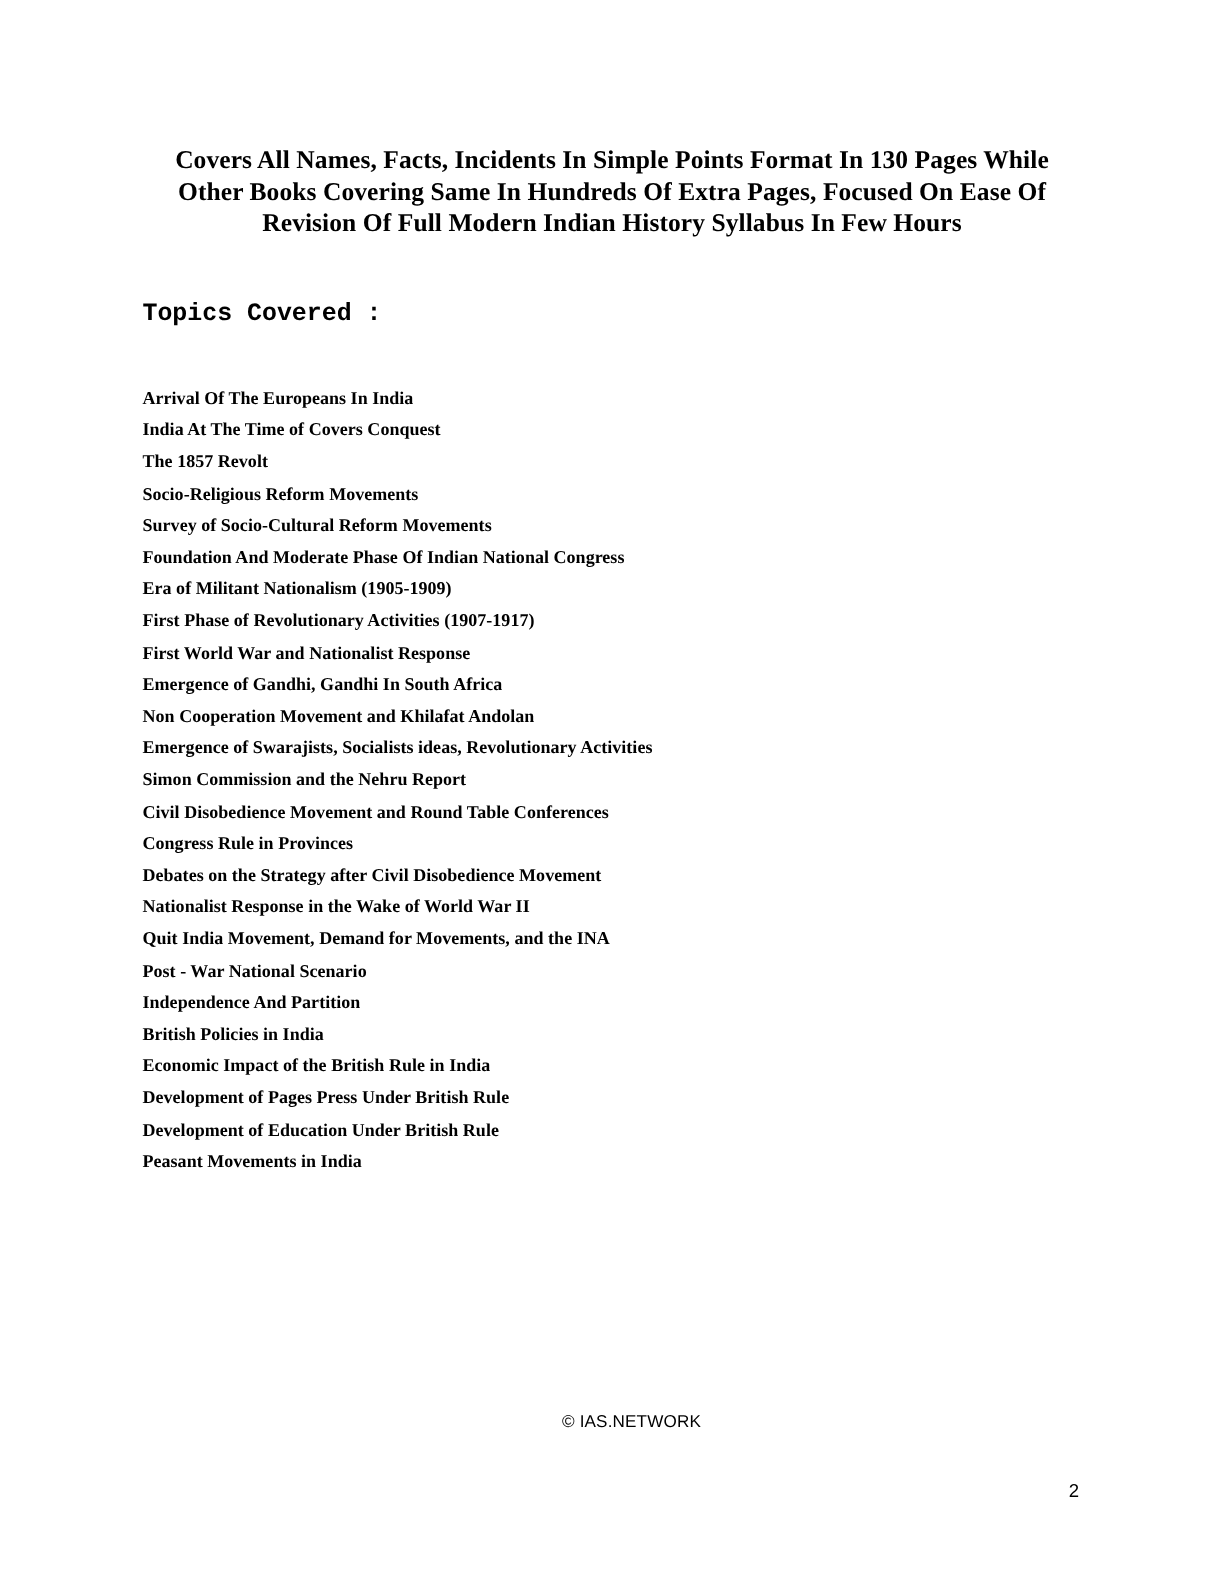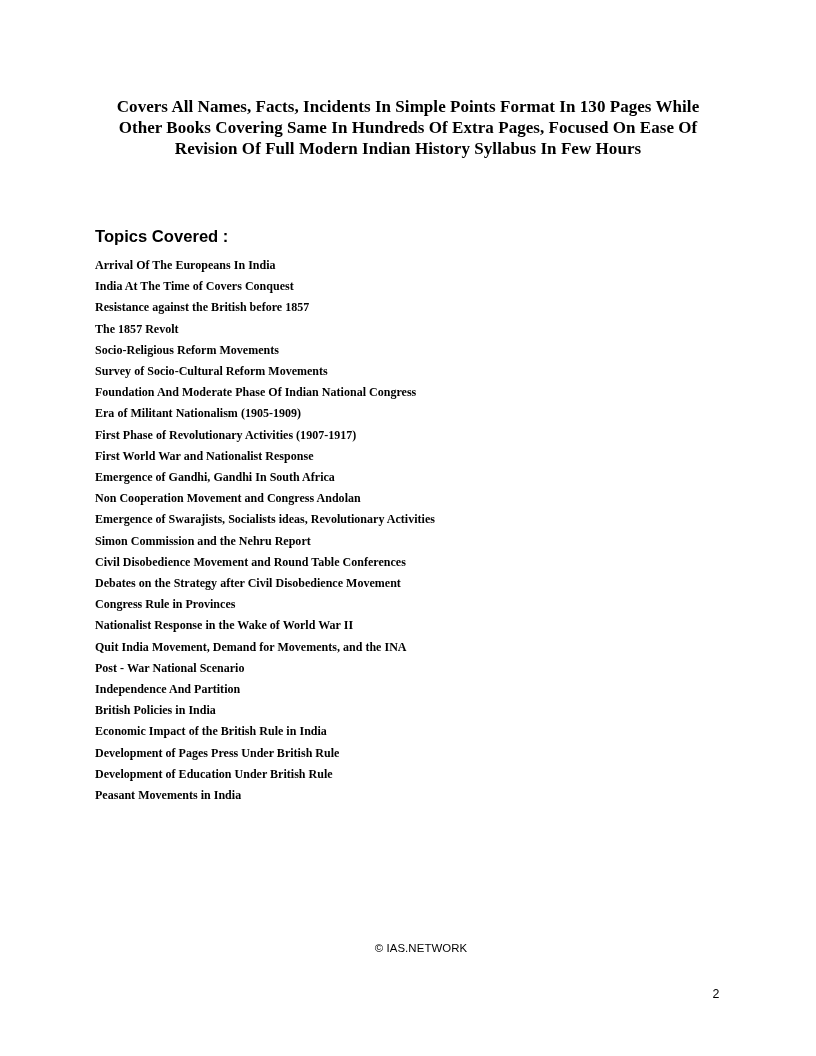--- a/index.html
+++ b/index.html
@@ -36,26 +36,25 @@
     line-height: 21.2px;
     letter-spacing: 0.05px;
     white-space: nowrap;
   }
 
   
   .section-heading {
     position: absolute;
     left: 95px;
     top: 198px;
-    font-family: Liberation Sans, sans-serif;
+    font-family: Liberation Mono, monospace;
     font-weight: bold;
     font-size: 16.6px;
     line-height: 21.2px;
     white-space: nowrap;
-    margin-top: 28px;
   }
 
   
   .topic-list {
     position: absolute;
     left: 95px;
     top: 255px;
     width: 640px;
     margin: 0;
     padding: 0;
@@ -105,35 +104,34 @@
     <div class="title-line">Covers All Names, Facts, Incidents In Simple Points Format In 130 Pages While</div>
     <div class="title-line">Other Books Covering Same In Hundreds Of Extra Pages, Focused On Ease Of</div>
     <div class="title-line">Revision Of Full Modern Indian History Syllabus In Few Hours</div>
   </div>
 
   <div class="section-heading">Topics Covered :</div>
 
   <ul class="topic-list">
     <li class="topic-item">Arrival Of The Europeans In India</li>
     <li class="topic-item">India At The Time of Covers Conquest</li>
-    <li class="topic-item">Resistance against the British before 1857</li>
     <li class="topic-item">The 1857 Revolt</li>
     <li class="topic-item">Socio-Religious Reform Movements</li>
     <li class="topic-item">Survey of Socio-Cultural Reform Movements</li>
     <li class="topic-item">Foundation And Moderate Phase Of Indian National Congress</li>
     <li class="topic-item">Era of Militant Nationalism (1905-1909)</li>
     <li class="topic-item">First Phase of Revolutionary Activities (1907-1917)</li>
     <li class="topic-item">First World War and Nationalist Response</li>
     <li class="topic-item">Emergence of Gandhi, Gandhi In South Africa</li>
-    <li class="topic-item">Non Cooperation Movement and Congress Andolan</li>
+    <li class="topic-item">Non Cooperation Movement and Khilafat Andolan</li>
     <li class="topic-item">Emergence of Swarajists, Socialists ideas, Revolutionary Activities</li>
     <li class="topic-item">Simon Commission and the Nehru Report</li>
     <li class="topic-item">Civil Disobedience Movement and Round Table Conferences</li>
+    <li class="topic-item">Congress Rule in Provinces</li>
     <li class="topic-item">Debates on the Strategy after Civil Disobedience Movement</li>
-    <li class="topic-item">Congress Rule in Provinces</li>
     <li class="topic-item">Nationalist Response in the Wake of World War II</li>
     <li class="topic-item">Quit India Movement, Demand for Movements, and the INA</li>
     <li class="topic-item">Post - War National Scenario</li>
     <li class="topic-item">Independence And Partition</li>
     <li class="topic-item">British Policies in India</li>
     <li class="topic-item">Economic Impact of the British Rule in India</li>
     <li class="topic-item">Development of Pages Press Under British Rule</li>
     <li class="topic-item">Development of Education Under British Rule</li>
     <li class="topic-item">Peasant Movements in India</li>
   </ul>

